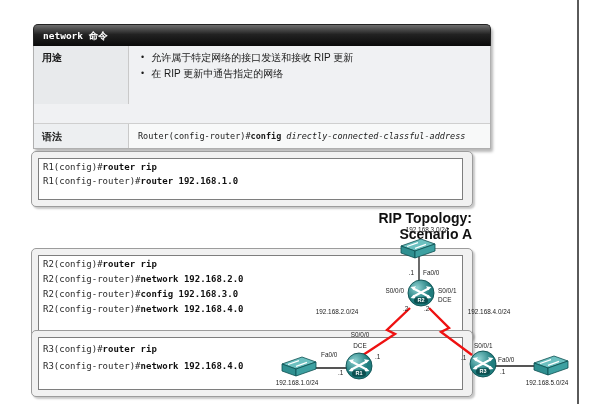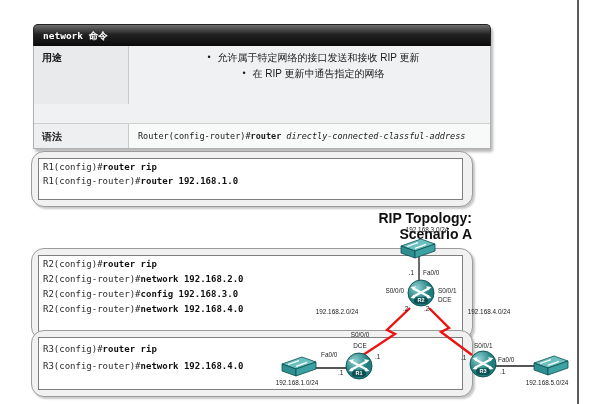--- a/index.html
+++ b/index.html
@@ -19,28 +19,28 @@
             border:1px solid #222;border-bottom:none;box-sizing:border-box;}
   .cmd-body{border:1px solid #b0b0b0;border-top:none;box-sizing:border-box;background:#f0f1f3;}
   .trow{display:flex;}
   .trow1{height:58px;}
   .trow2{height:24px;border-top:1px solid #cfcfcf;margin-top:19px;}
   .tlabel{width:95px;box-sizing:border-box;padding:5px 14px 0 8px;font-weight:bold;font-size:10px;
           background:#e8eaec;border-right:1px solid #c9c9c9;}
   .trow2 .tlabel{background:#edeff1;padding-top:6px;}
   .tcontent{flex:1;box-sizing:border-box;background:#f0f1f3;padding:4px 4px 0 12px;font-size:10px;line-height:16px;}
   .trow2 .tcontent{background:#f8f9f9;padding:0 0 0 9px;line-height:24px;}
-  .bullet-line{white-space:nowrap;text-align:center;}
+  .bullet-line{white-space:nowrap;}
   .bullet-line::before{content:"•";margin-right:7px;font-size:9px;position:relative;top:-1px;}
   .syntax{font-size:8.5px;}
   .syntax i{margin-left:5px;}
 
   
   .cli{position:absolute;left:31px;width:442px;background:#f1f1f1;border:1px solid #9c9c9c;
-       border-radius:13px;box-sizing:border-box;box-shadow:2px 2px 2px rgba(0,0,0,.22);z-index:1;}
+       border-radius:5px;box-sizing:border-box;box-shadow:2px 2px 2px rgba(0,0,0,.22);z-index:1;}
   .cli-inner{position:absolute;left:6px;top:6px;right:9px;bottom:6px;background:#fff;
              border:1px solid #7e7e7e;box-sizing:border-box;padding:1px 0 0 4px;
              font-size:9px;color:#2a2a2a;white-space:nowrap;overflow:hidden;}
   #cli-r1{top:151px;height:56px;} #cli-r1 .cli-inner{line-height:14.3px;}
   #cli-r2{top:248px;height:92px;} #cli-r2 .cli-inner{line-height:15px;}
   #cli-r3{top:330px;height:67px;} #cli-r3 .cli-inner{line-height:16.5px;padding-top:3px;}
   .cli b{color:#111;}
 
   
   .topo-title{position:absolute;left:330px;top:210px;width:142px;text-align:right;
@@ -63,21 +63,21 @@
       <div class="trow trow1">
         <div class="tlabel">用途</div>
         <div class="tcontent">
           <div class="bullet-line"><span>允许属于特定网络的接口发送和接收 RIP 更新</span></div>
           <div class="bullet-line"><span>在 RIP 更新中通告指定的网络</span></div>
         </div>
       </div>
       <div class="trow trow2">
         <div class="tlabel">语法</div>
         <div class="tcontent mono syntax">
-          <span>Router(config-router)#</span><b>router</b><i>directly-connected-classful-address</i>
+          <span>Router(config-router)#</span><b>config</b><i>directly-connected-classful-address</i>
         </div>
       </div>
     </div>
   </div>
 
   <div class="cli" id="cli-r1">
     <div class="cli-inner mono">
       <div><span>R1(config)#</span><b>router rip</b></div>
       <div><span>R1(config-router)#</span><b>router 192.168.1.0</b></div>
     </div>

